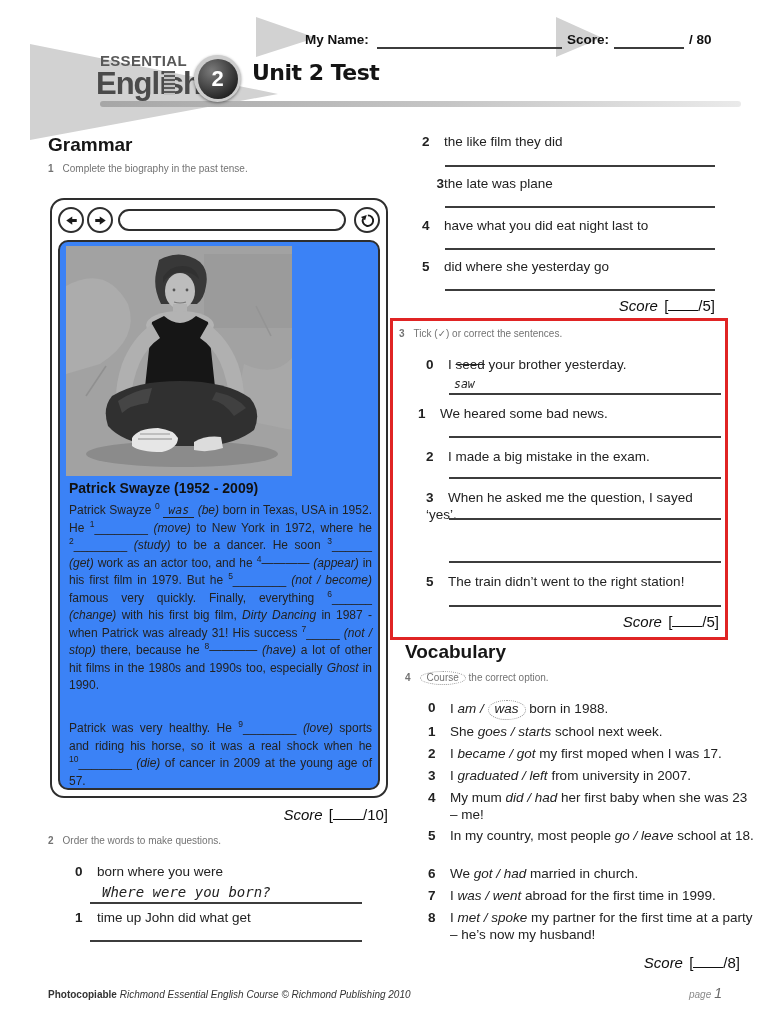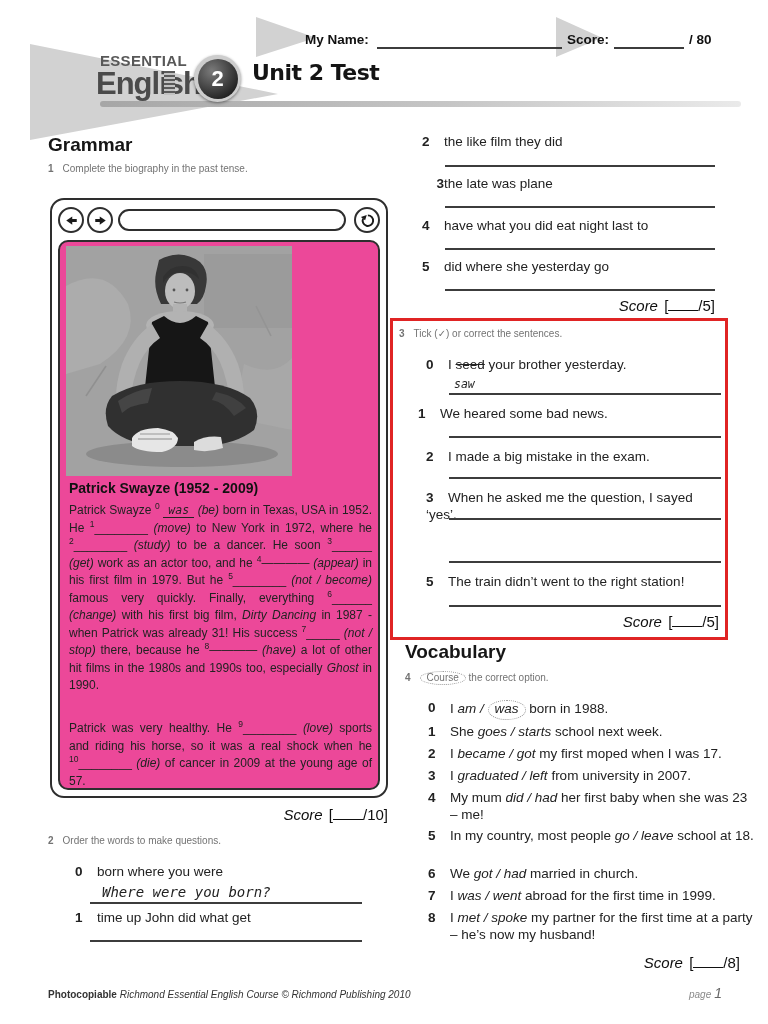--- a/index.html
+++ b/index.html
@@ -47,21 +47,21 @@
   
   .bwin { position:absolute; left:50px; top:198px; width:338px; height:600px;
           border:2.5px solid #2e2e2e; border-radius:14px; box-sizing:border-box; background:#fff; }
   .btoolbar { position:absolute; left:4px; top:4px; right:4px; height:32px; }
   .bbtn { position:absolute; top:3px; width:26px; height:26px; border:2.5px solid #2e2e2e; border-radius:50%;
           box-sizing:border-box; display:flex; align-items:center; justify-content:center; background:#fff; }
   .bbtn svg { width:15px; height:15px; }
   .baddr { position:absolute; left:62px; right:36px; top:5px; height:22px; border:2.5px solid #2e2e2e;
            border-radius:12px; box-sizing:border-box; background:#fff; }
   .bpanel { position:absolute; left:6px; right:6px; top:40px; bottom:6px;
-            border:2.5px solid #2e2e2e; border-radius:10px; box-sizing:border-box; background:#ec4899; }
+            border:2.5px solid #2e2e2e; border-radius:10px; box-sizing:border-box; background:#3b82f6; }
   .photo { position:absolute; left:6px; top:4px; width:226px; height:230px; }
 
   .bio-h { position:absolute; left:9px; top:238px; font-size:14px; font-weight:bold; color:#111; }
   .bio { position:absolute; left:9px; width:303px; font-size:12px; line-height:17.5px;
          text-align:justify; color:#222; }
   .bio sup { font-size:8.5px; line-height:0; }
   .bio em { font-style:italic; }
   .hw { font-family:"DejaVu Sans Mono", monospace; font-style:italic; font-size:11.5px;
         border-bottom:1.2px solid #222; padding:0 5px; }
 

